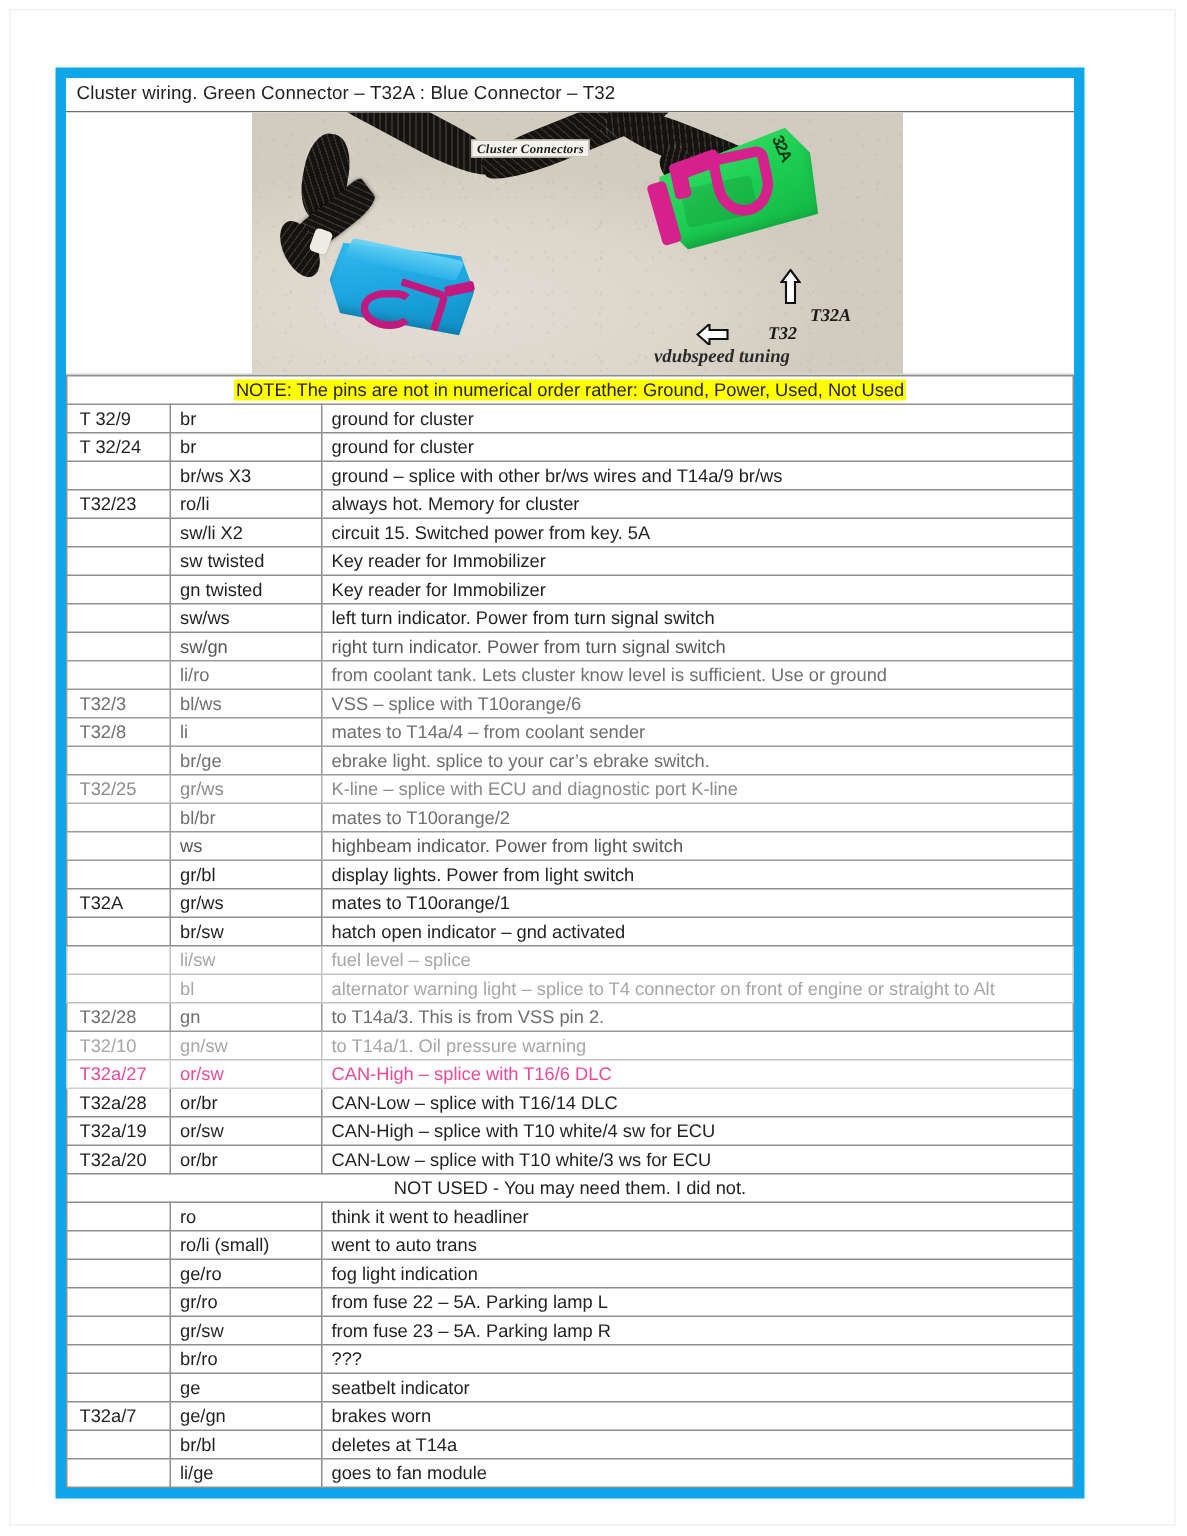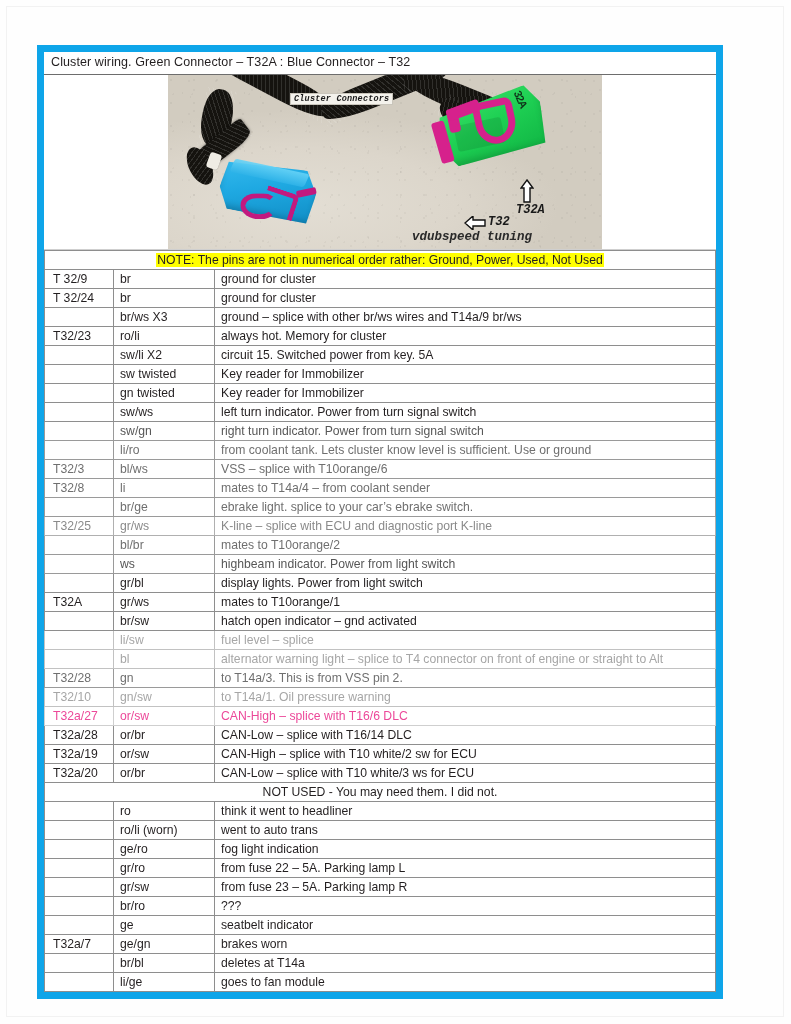--- a/index.html
+++ b/index.html
@@ -264,24 +264,25 @@
     line-height: 10px;
     transform: rotate(78deg);
     letter-spacing: -1px;
     font-weight: bold;
     text-align: center;
   }
 
   
   .callout {
     position: absolute;
-    font-family: Liberation Mono, monospace;
+    font-family: Liberation Serif, serif;
     font-style: italic;
     font-size: 11px;
     color: #1a1a1a;
+    margin-left: 24px;
   }
   .callout-cc {
     left: 122px; top: 18px;
     background: #f4f2ec;
     border: 1px solid #c9c5bb;
     padding: 0 3px;
     font-size: 8.5px;
     font-weight: bold;
     font-style: italic;
     letter-spacing: .2px;
@@ -550,38 +551,38 @@
             <td>CAN-High – splice with T16/6 DLC</td>
           </tr>
           <tr>
             <td class="pin">T32a/28</td>
             <td>or/br</td>
             <td>CAN-Low – splice with T16/14 DLC</td>
           </tr>
           <tr>
             <td class="pin">T32a/19</td>
             <td>or/sw</td>
-            <td>CAN-High – splice with T10 white/2 sw for ECU</td>
+            <td>CAN-High – splice with T10 white/4 sw for ECU</td>
           </tr>
           <tr>
             <td class="pin">T32a/20</td>
             <td>or/br</td>
             <td>CAN-Low – splice with T10 white/3 ws for ECU</td>
           </tr>
           <tr class="banner">
             <td colspan="3">NOT USED - You may need them. I did not.</td>
           </tr>
           <tr>
             <td class="pin">&nbsp;</td>
             <td>ro</td>
             <td>think it went to headliner</td>
           </tr>
           <tr>
             <td class="pin">&nbsp;</td>
-            <td>ro/li (worn)</td>
+            <td>ro/li (small)</td>
             <td>went to auto trans</td>
           </tr>
           <tr>
             <td class="pin">&nbsp;</td>
             <td>ge/ro</td>
             <td>fog light indication</td>
           </tr>
           <tr>
             <td class="pin">&nbsp;</td>
             <td>gr/ro</td>

